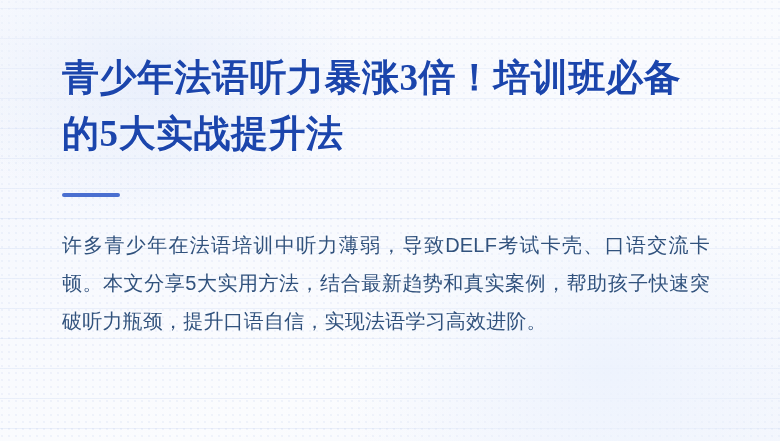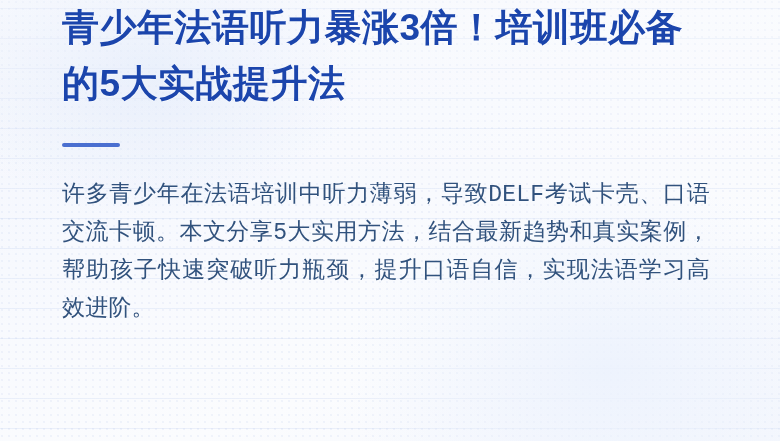--- a/index.html
+++ b/index.html
@@ -64,49 +64,49 @@
   }
 
   .content {
     position: relative;
     z-index: 3;
     padding: 0 62px;
   }
 
   .title {
     margin: 0;
-    font-family: Liberation Sans, sans-serif;
+    padding-top: 50px;
+    font-family: Liberation Serif, serif;
     font-weight: bold;
     font-size: 37px;
     line-height: 56px;
     letter-spacing: 0.5px;
     color: #1b45ac;
     max-width: 660px;
     text-shadow: 0 1px 0 rgba(255,255,255,0.45);
   }
 
   .divider {
     margin-top: 31px;
     width: 58px;
     height: 4px;
     border-radius: 2px;
     background: #4a6fd0;
   }
 
   .body-text {
     margin: 0;
     padding-top: 29px;
-    font-size: 23px;
+    font-size: 20px;
     line-height: 38px;
     color: #31527d;
     max-width: 648px;
     letter-spacing: 0.2px;
     text-align: justify;
     text-justify: inter-ideograph;
-    font-family: Liberation Mono, monospace;
   }
 </style>
 </head>
 <body>
 
 <div class="card">
 
   <div class="wash-a"></div>
   <div class="wash-b"></div>
   <div class="wash-c"></div>

